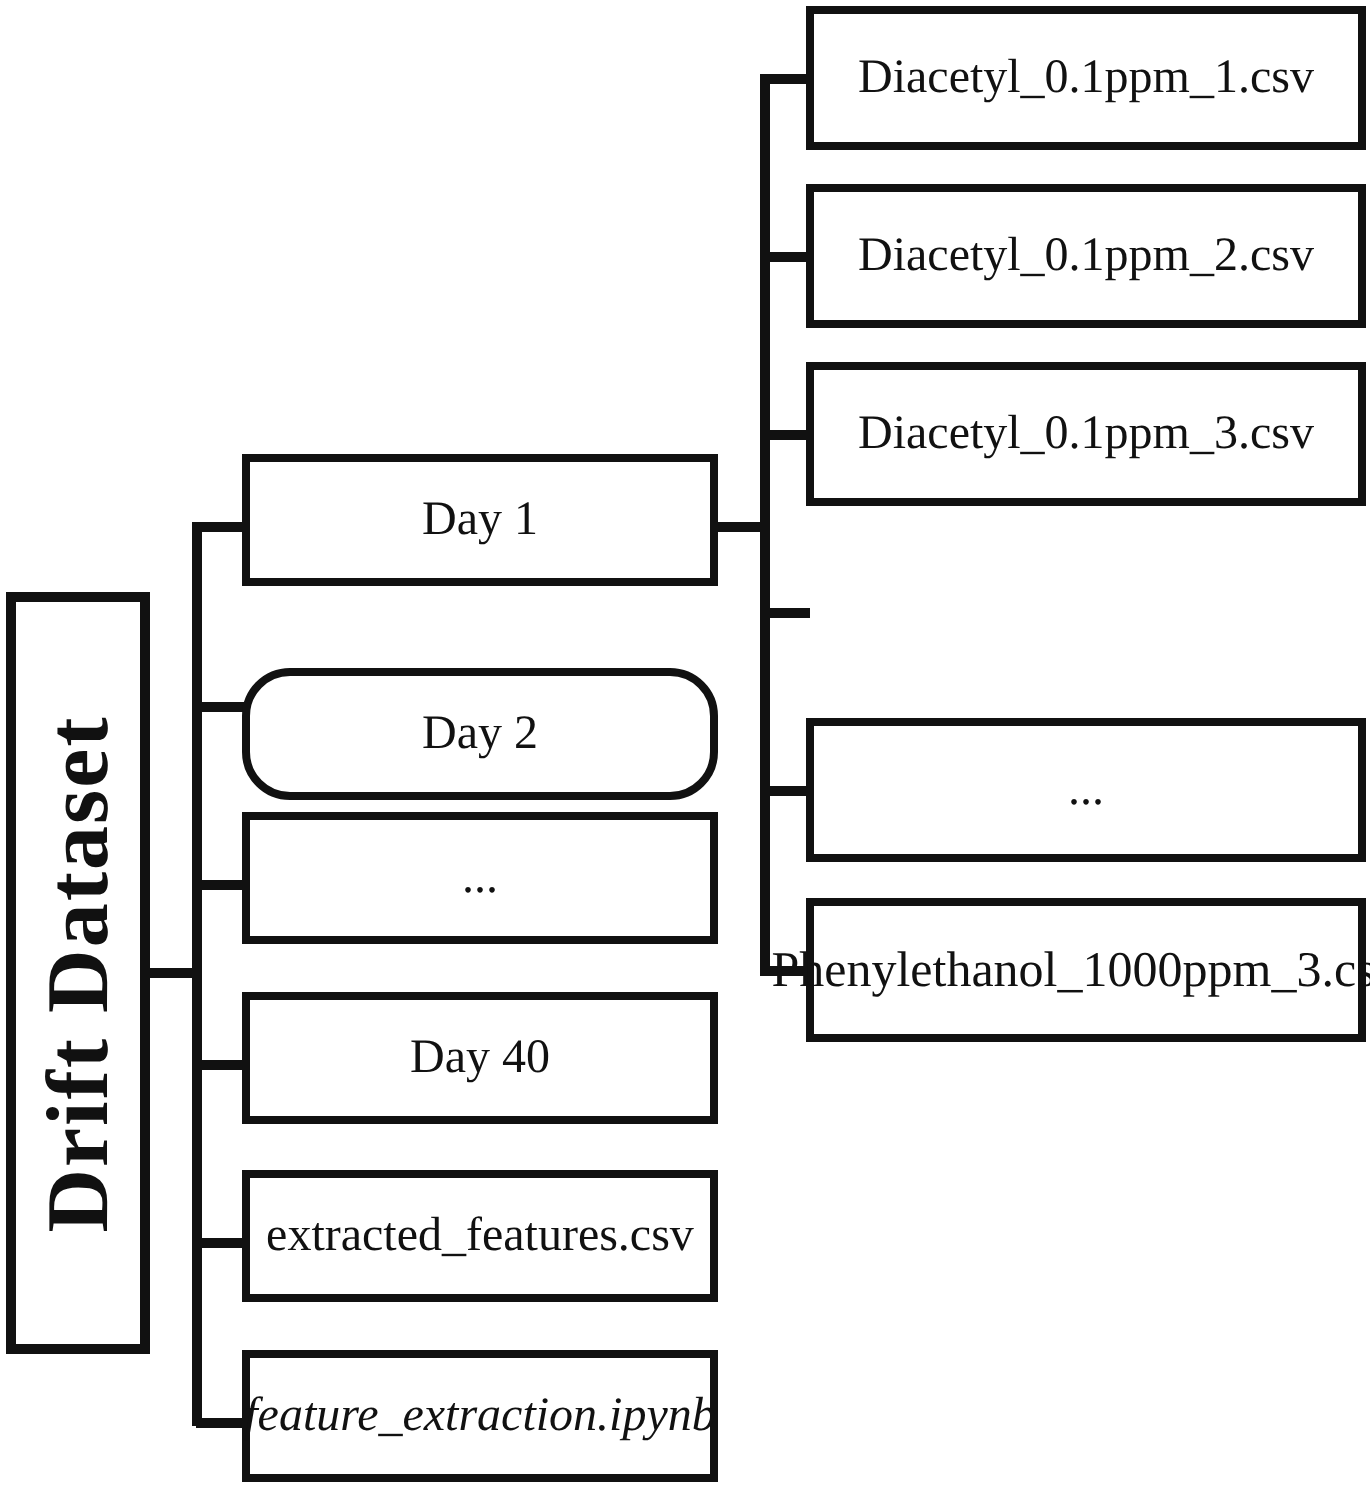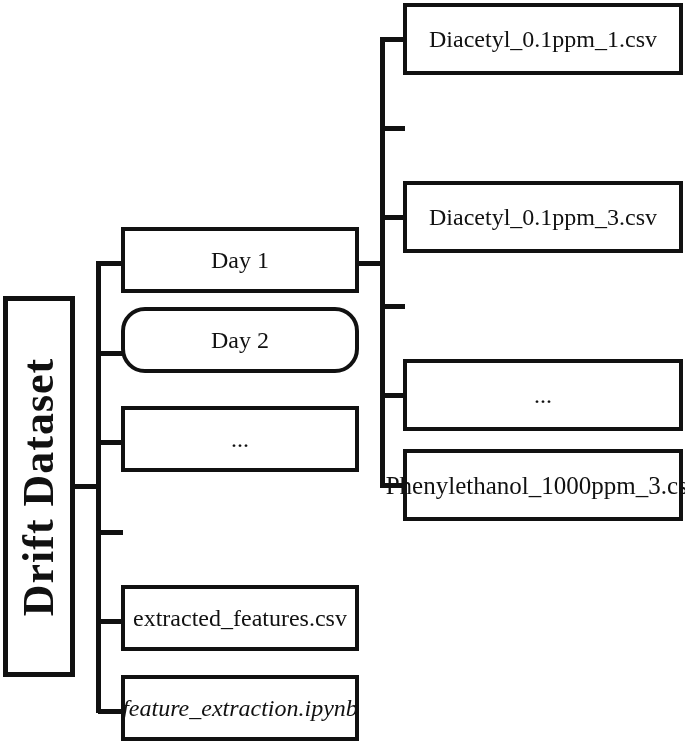--- a/index.html
+++ b/index.html
@@ -34,21 +34,21 @@
   .root .vlabel {
     transform: rotate(-90deg);
     transform-origin: center center;
     font-weight: bold;
     font-size: 44px;
     letter-spacing: 1px;
     white-space: nowrap;
   }
   .mid   { left: 121px; width: 238px; height: 66px; }
   .leaf  { left: 403px; width: 280px; height: 72px; }
-  .m1 { top: 227px; } .m2 { top: 307px; border-radius: 24px; } .m3 { top: 406px; }
+  .m1 { top: 227px; } .m2 { top: 334px; border-radius: 24px; } .m3 { top: 406px; }
   .m4 { top: 496px; } .m5 { top: 585px; } .m6 { top: 675px; }
   .r1 { top: 3px; }   .r2 { top: 92px; }  .r3 { top: 181px; align-items: center; }
   .r4 { top: 270px; } .r5 { top: 359px; } .r6 { top: 449px; }
   .italic { font-style: italic; }
   .leaf.r6 { font-size: 25px; }
   .line {
     position: absolute;
     background: #111111;
     z-index: 1;
   }
@@ -93,29 +93,35 @@
 
   <div class="node mid m1">
     <span>Day 1</span>
   </div>
   <div class="node mid m2">
     <span>Day 2</span>
   </div>
   <div class="node mid m3">
     <span>...</span>
   </div>
+  <div class="node mid m4">
+    <span>Day 40</span>
+  </div>
   <div class="node mid m5">
     <span>extracted_features.csv</span>
   </div>
   <div class="node mid m6">
     <span class="italic">feature_extraction.ipynb</span>
   </div>
 
   <div class="node leaf r1">
     <span>Diacetyl_0.1ppm_1.csv</span>
+  </div>
+  <div class="node leaf r2">
+    <span>Diacetyl_0.1ppm_2.csv</span>
   </div>
   <div class="node leaf r3">
     <span>Diacetyl_0.1ppm_3.csv</span>
   </div>
   <div class="node leaf r5">
     <span>...</span>
   </div>
   <div class="node leaf r6">
     <span>Phenylethanol_1000ppm_3.csv</span>
   </div>

